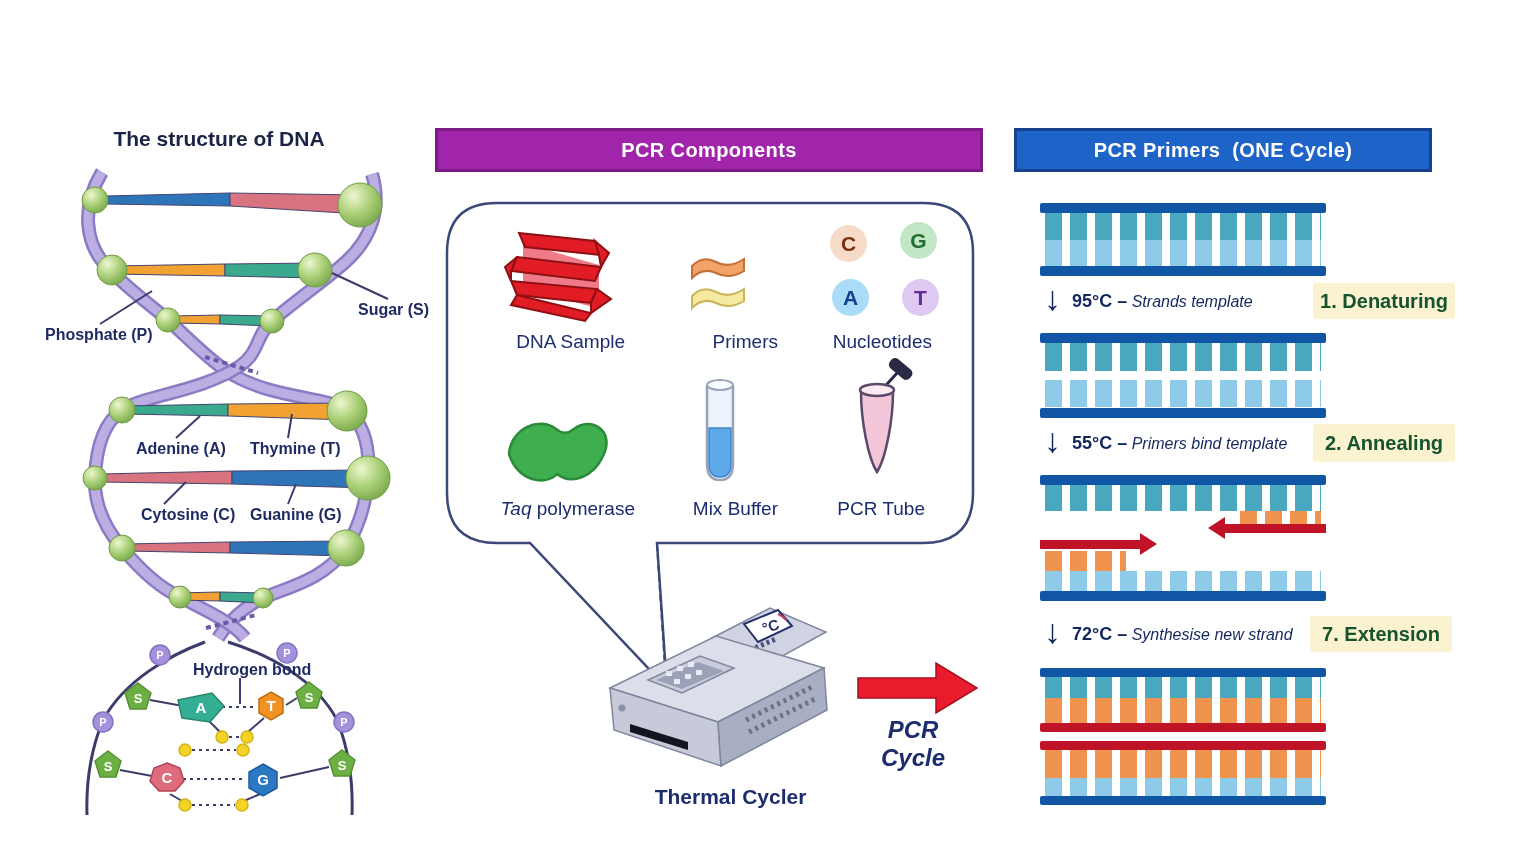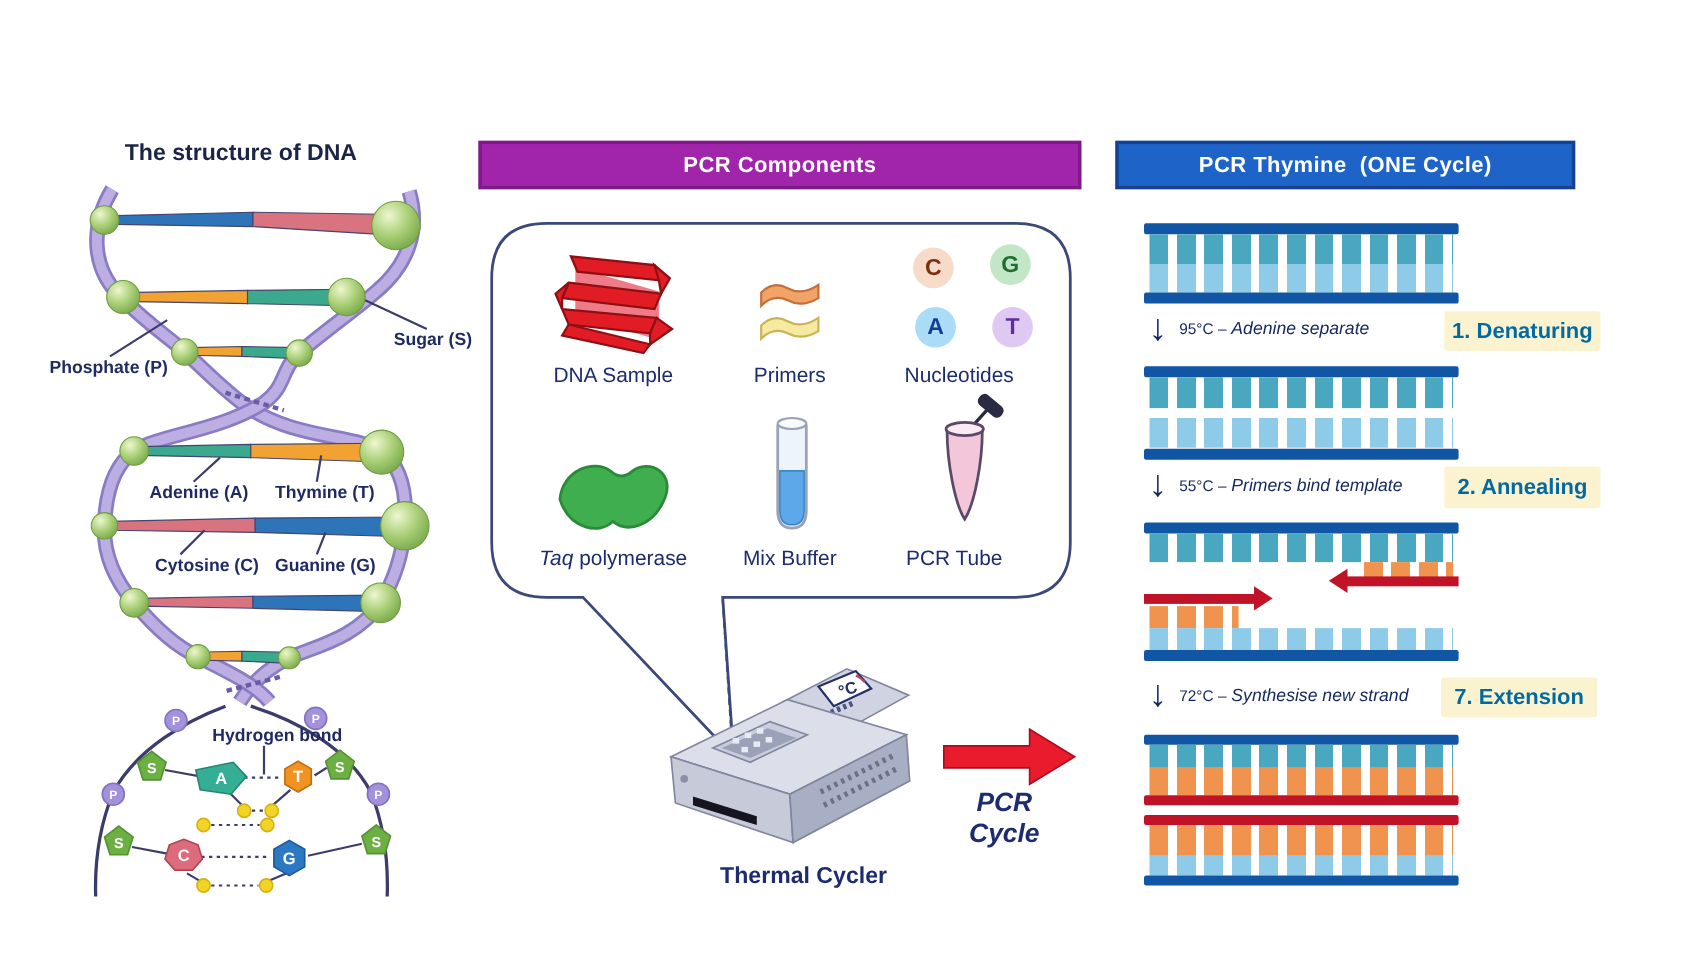--- a/index.html
+++ b/index.html
@@ -14,21 +14,21 @@
   
   .sec-head{position:absolute;height:44px;color:#fff;font-weight:bold;font-size:20px;
     display:flex;align-items:center;justify-content:center;box-sizing:border-box;letter-spacing:.4px;white-space:pre;}
   .comp-head{left:435px;top:128px;width:548px;background:var(--components_header_bg,#a125ab);
     border:3px solid var(--components_header_border,#7c1a86);}
   .proc-head{left:1014px;top:128px;width:418px;background:var(--process_header_bg,#1e64c8);
     border:3px solid var(--process_header_border,#15418f);}
 
   
   .dna-label{position:absolute;color:var(--label_navy,#1f2a63);font-size:16px;font-weight:bold;white-space:nowrap;}
-  .comp-label{position:absolute;color:#1c2c6e;font-size:19px;text-align:center;white-space:nowrap;}
+  .comp-label{position:absolute;color:#1c2c6e;font-size:19px;text-align:right;white-space:nowrap;}
   .title-dna{position:absolute;left:110px;top:127px;width:218px;text-align:center;
     color:#1b2346;font-weight:bold;font-size:21px;}
 
   
   .nuc{position:absolute;width:37px;height:37px;border-radius:50%;display:flex;align-items:center;justify-content:center;
     font-weight:bold;font-size:21px;}
   .nuc-c{background:#f6dcc8;color:#7c2f12;}
   .nuc-g{background:#c2e6c6;color:#1e6f2e;}
   .nuc-a{background:#aadcf7;color:#143f8f;}
   .nuc-t{background:#dfc9f2;color:#5f2d9e;}
@@ -40,24 +40,24 @@
     background:repeating-linear-gradient(90deg,var(--tc) 0 17px,transparent 17px 25px);}
   .t-teal{--tc:var(--teal_tooth,#4aa7c0);}
   .t-light{--tc:var(--light_tooth,#8ecbe9);}
   .t-orange{--tc:var(--orange_tooth,#f0934f);}
   .arr-body{position:absolute;height:9px;background:var(--red_strand,#c01328);}
   .arr-head{position:absolute;width:0;height:0;border-top:11px solid transparent;border-bottom:11px solid transparent;}
   .arr-head.left{border-right:17px solid var(--red_strand,#c01328);}
   .arr-head.right{border-left:17px solid var(--red_strand,#c01328);}
 
   .cap{position:absolute;color:var(--caption_navy,#14265e);white-space:nowrap;}
-  .cap .temp{font-weight:normal;font-size:14px;}
+  .cap .temp{font-weight:bold;font-size:18px;}
   .cap .desc{font-style:italic;font-size:16px;}
   .downarrow{position:absolute;color:var(--caption_navy,#14265e);font-size:34px;font-weight:bold;line-height:1;}
-  .badge{position:absolute;width:142px;height:36px;background:var(--badge_bg,#fbf3d0);color:#0369a1;
+  .badge{position:absolute;width:142px;height:36px;background:var(--badge_bg,#fbf3d0);color:#14532d;
     font-weight:bold;font-size:20px;display:flex;align-items:center;justify-content:center;border-radius:3px;}
 
   .pcr-cycle{position:absolute;left:858px;top:716px;width:110px;color:#1c2c6e;
     font-style:italic;font-weight:bold;font-size:24px;text-align:center;}
   .thermal-label{position:absolute;left:648px;top:785px;width:165px;text-align:center;
     color:#1c2c6e;font-weight:bold;font-size:21px;}
   svg text{font-family:"Liberation Sans",sans-serif;}
 </style>
 </head>
 <body>
@@ -296,33 +296,33 @@
       <circle cx="22" cy="116" r="3.5" fill="#8a90a8"></circle>
       <path d="M146,128 L212,95" stroke="#6a7188" stroke-width="5" stroke-dasharray="3 4" fill="none"></path>
       <path d="M149,140 L215,107" stroke="#6a7188" stroke-width="5" stroke-dasharray="3 4" fill="none"></path>
     </svg>
 
     <div class="thermal-label">Thermal Cycler</div>
     <div class="pcr-cycle">PCR Cycle</div>
   </div>
 
   <div>
-    <div class="sec-head proc-head">PCR Thymine  (ONE Cycle)</div>
+    <div class="sec-head proc-head">PCR Primers  (ONE Cycle)</div>
 
     <div class="abs" style="left:1040px;top:203px;width:286px;height:73px;">
       <div class="bar" style="top:0;"></div>
       <div class="teeth t-teal" style="top:10px;height:27px;"></div>
       <div class="teeth t-light" style="top:37px;height:26px;"></div>
       <div class="bar" style="top:63px;"></div>
     </div>
 
     <div class="downarrow" style="left:1044px;top:281px;">↓</div>
     <div class="cap" style="left:1072px;top:291px;">
       <span class="temp">95°C –</span>
-      <span class="desc">Adenine separate</span>
+      <span class="desc">Strands template</span>
     </div>
     <div class="badge" style="left:1313px;top:283px;">1. Denaturing</div>
 
     <div class="abs" style="left:1040px;top:333px;width:286px;height:85px;">
       <div class="bar" style="top:0;"></div>
       <div class="teeth t-teal" style="top:10px;height:28px;"></div>
       <div class="teeth t-light" style="top:47px;height:27px;"></div>
       <div class="bar" style="top:75px;"></div>
     </div>
 

